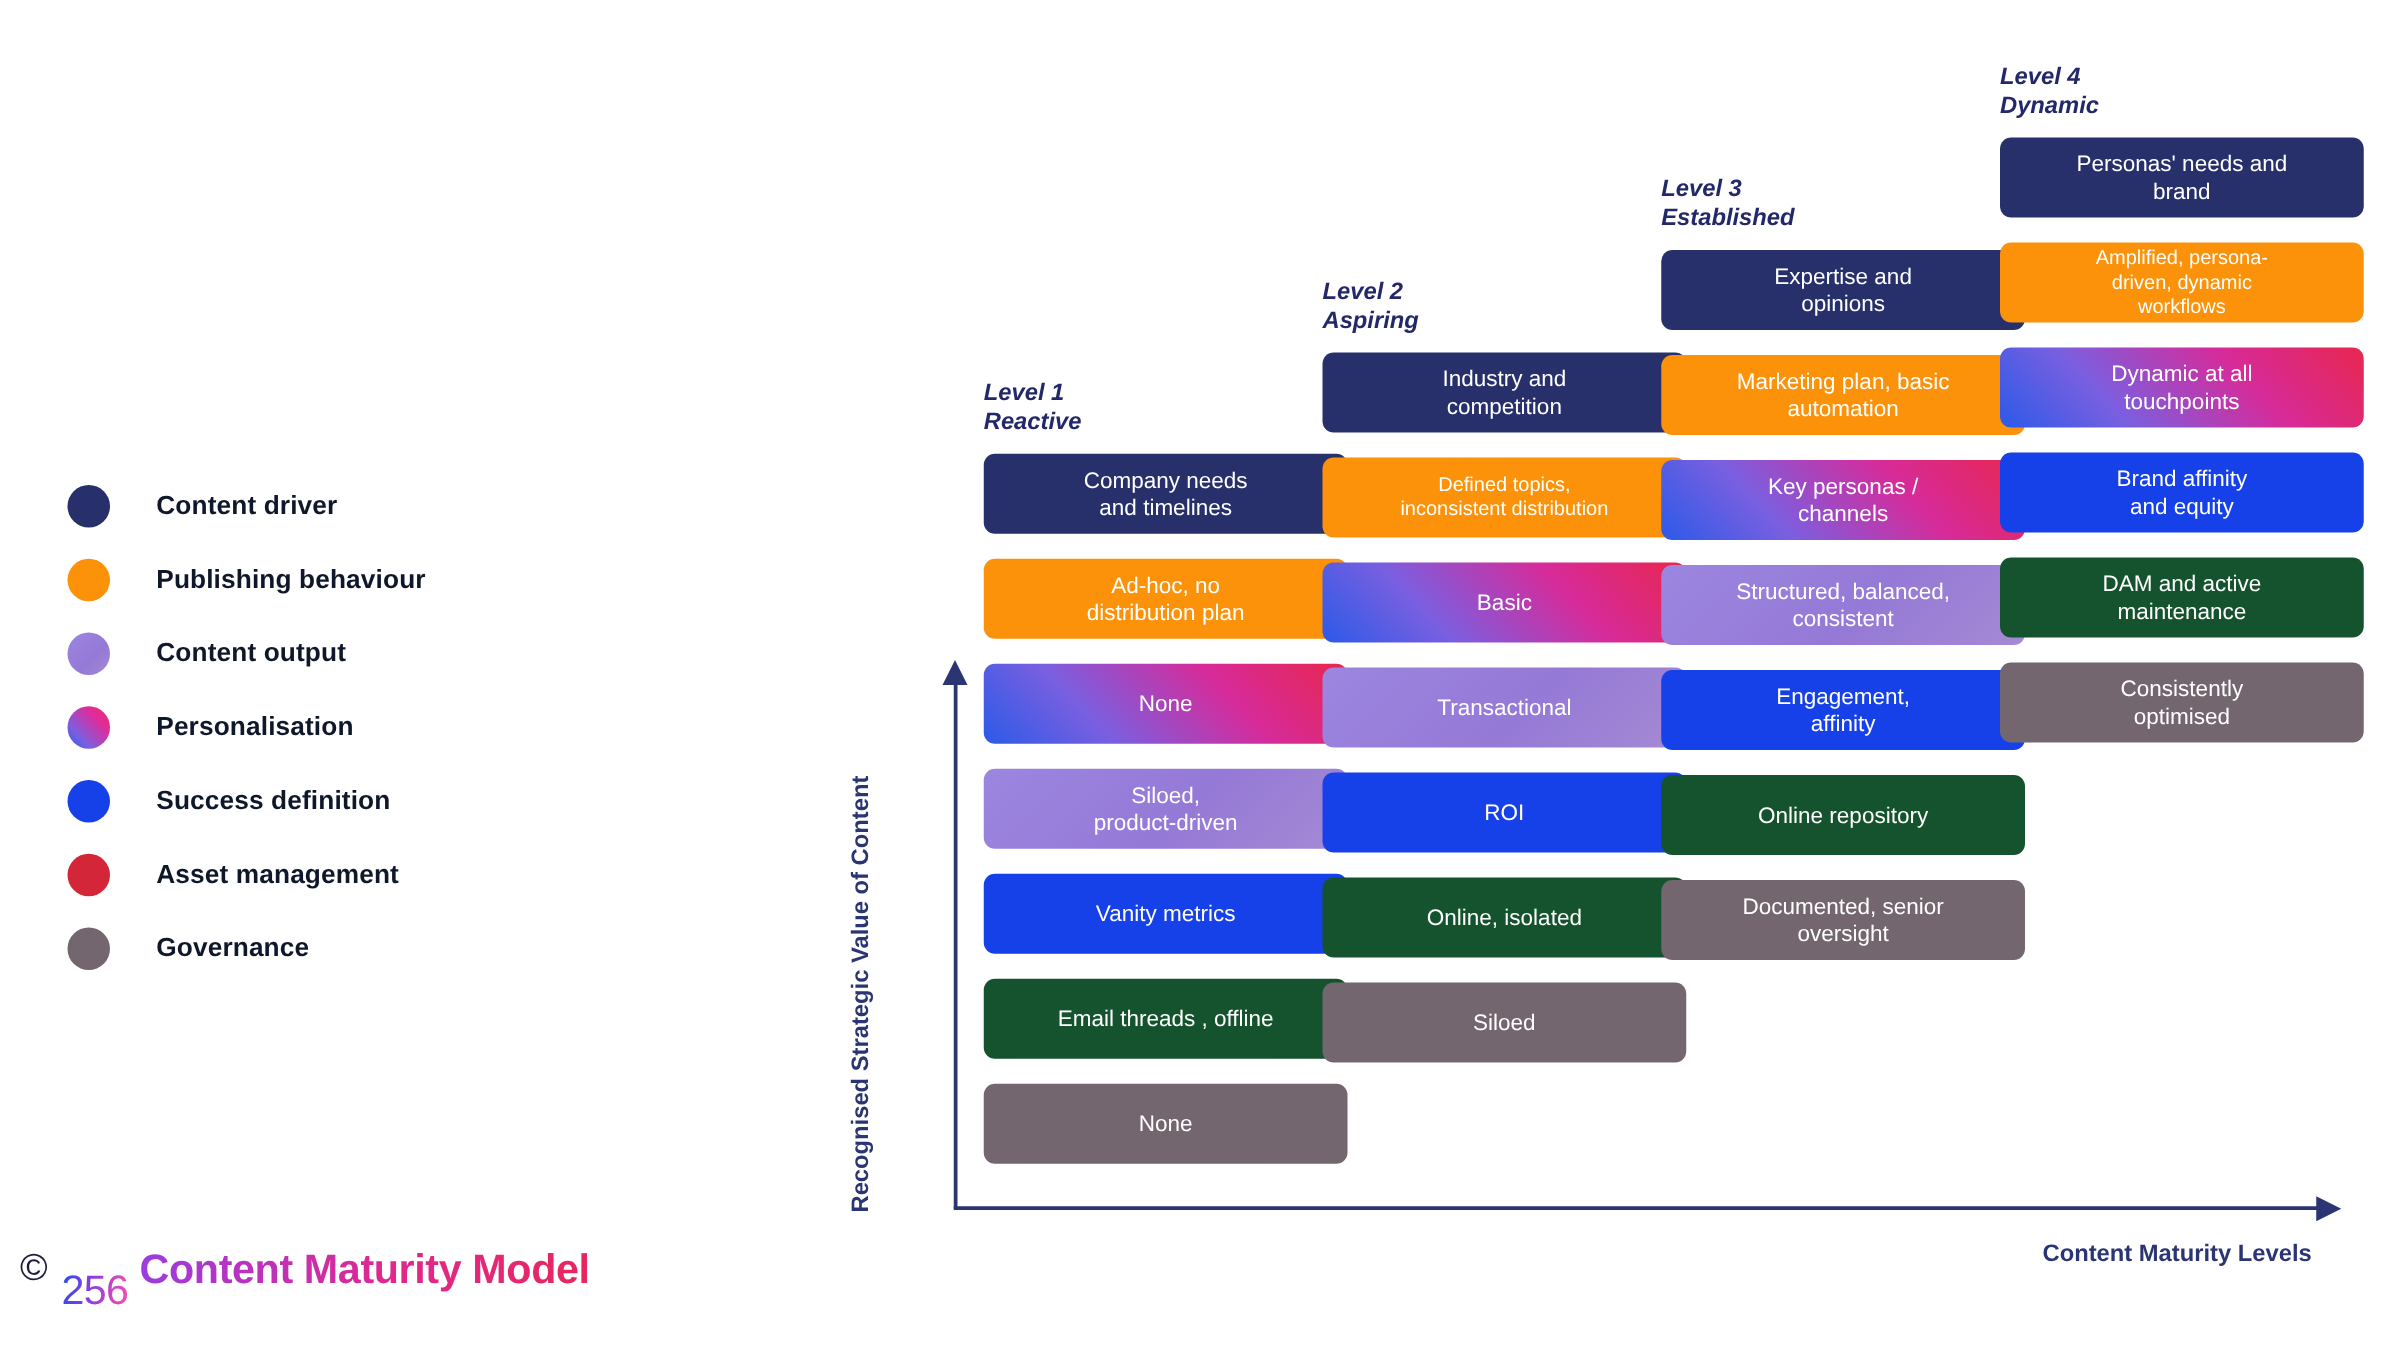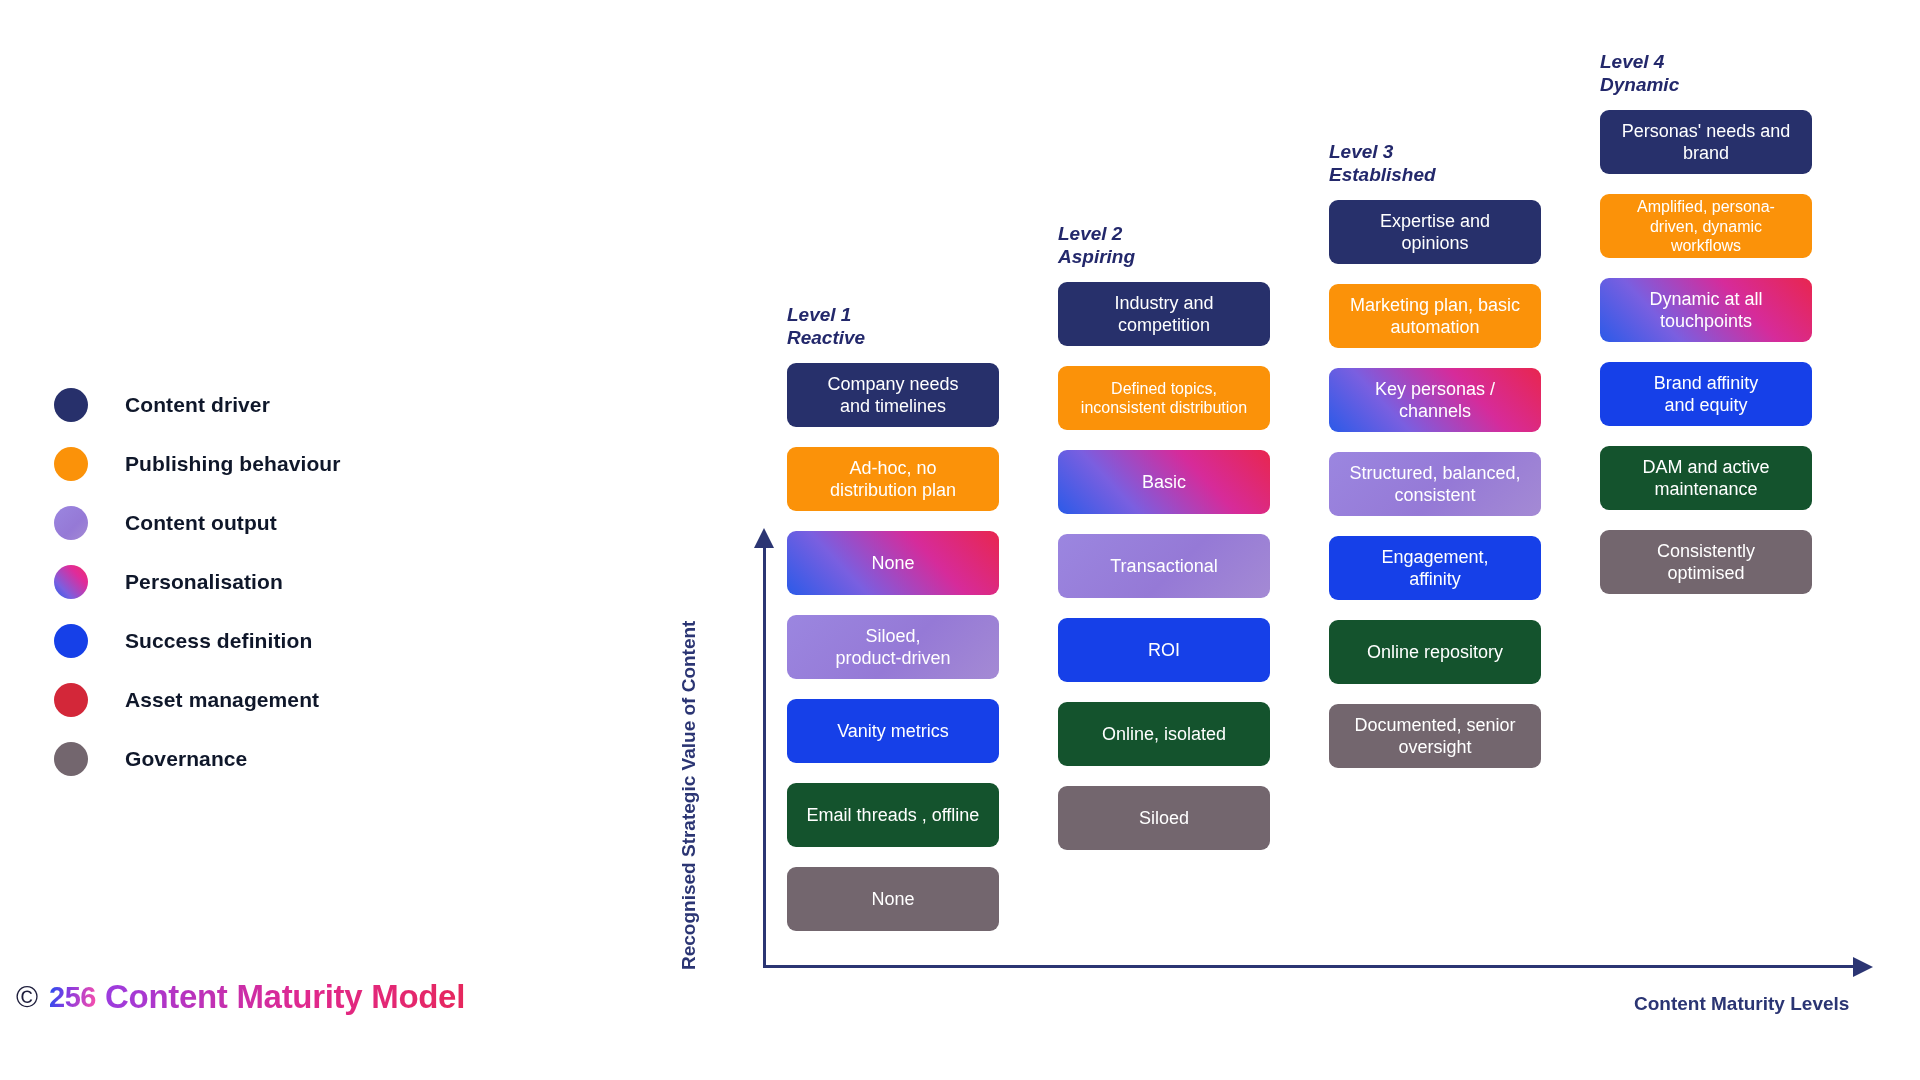--- a/index.html
+++ b/index.html
@@ -53,28 +53,29 @@
     align-items: center;
     white-space: nowrap;
   }
   #brand .copy {
     font-size: 30px;
     color: #1d1d3b;
     line-height: 1;
     margin-right: 11px;
   }
   #brand .num {
-    font-size: 29px;
-    font-weight: bold;
+    font-size: 33px;
+    font-weight: normal;
     letter-spacing: -.5px;
     background: linear-gradient(100deg, #1f4ff0 0%, #8a3bdf 42%, #ff4fa8 100%);
     -webkit-background-clip: text;
     background-clip: text;
     color: transparent;
     margin-right: 9px;
+    margin-top: 35px;
   }
   #brand .brandtext {
     font-size: 33px;
     font-weight: bold;
     letter-spacing: -.3px;
     background: linear-gradient(95deg, #9b3ce0 0%, #e0288f 55%, #e6275c 100%);
     -webkit-background-clip: text;
     background-clip: text;
     color: transparent;
   }
@@ -151,32 +152,32 @@
     font-size: 19px;
     font-weight: bold;
     color: #23286b;
     text-align: left;
     line-height: 1.22;
     margin-bottom: 14px;
     white-space: pre-line;
     font-style: italic;
   }
   .cell {
-    width: 212px;
+    width: 291px;
     height: 64px;
     border-radius: 9px;
     margin-bottom: 20px;
     display: flex;
     align-items: center;
     justify-content: center;
     text-align: center;
     color: #ffffff;
     font-size: 18px;
     line-height: 1.23;
-    padding: 0 13px;
+    padding: 0 24px;
     box-sizing: border-box;
     white-space: pre-line;
   }
   .cell.small { font-size: 16px; }
 
   
   .fill-driver      { background: #27306b; }
   .fill-publishing  { background: #fb9209; }
   .fill-output      { background: linear-gradient(135deg, #9b86e0 0%, #9579d6 55%, #a48ad4 100%); }
   .fill-personal    { background: linear-gradient(47deg, #2b5ae8 0%, #7a5fe0 30%, #d62b9a 66%, #e8264f 100%); }

